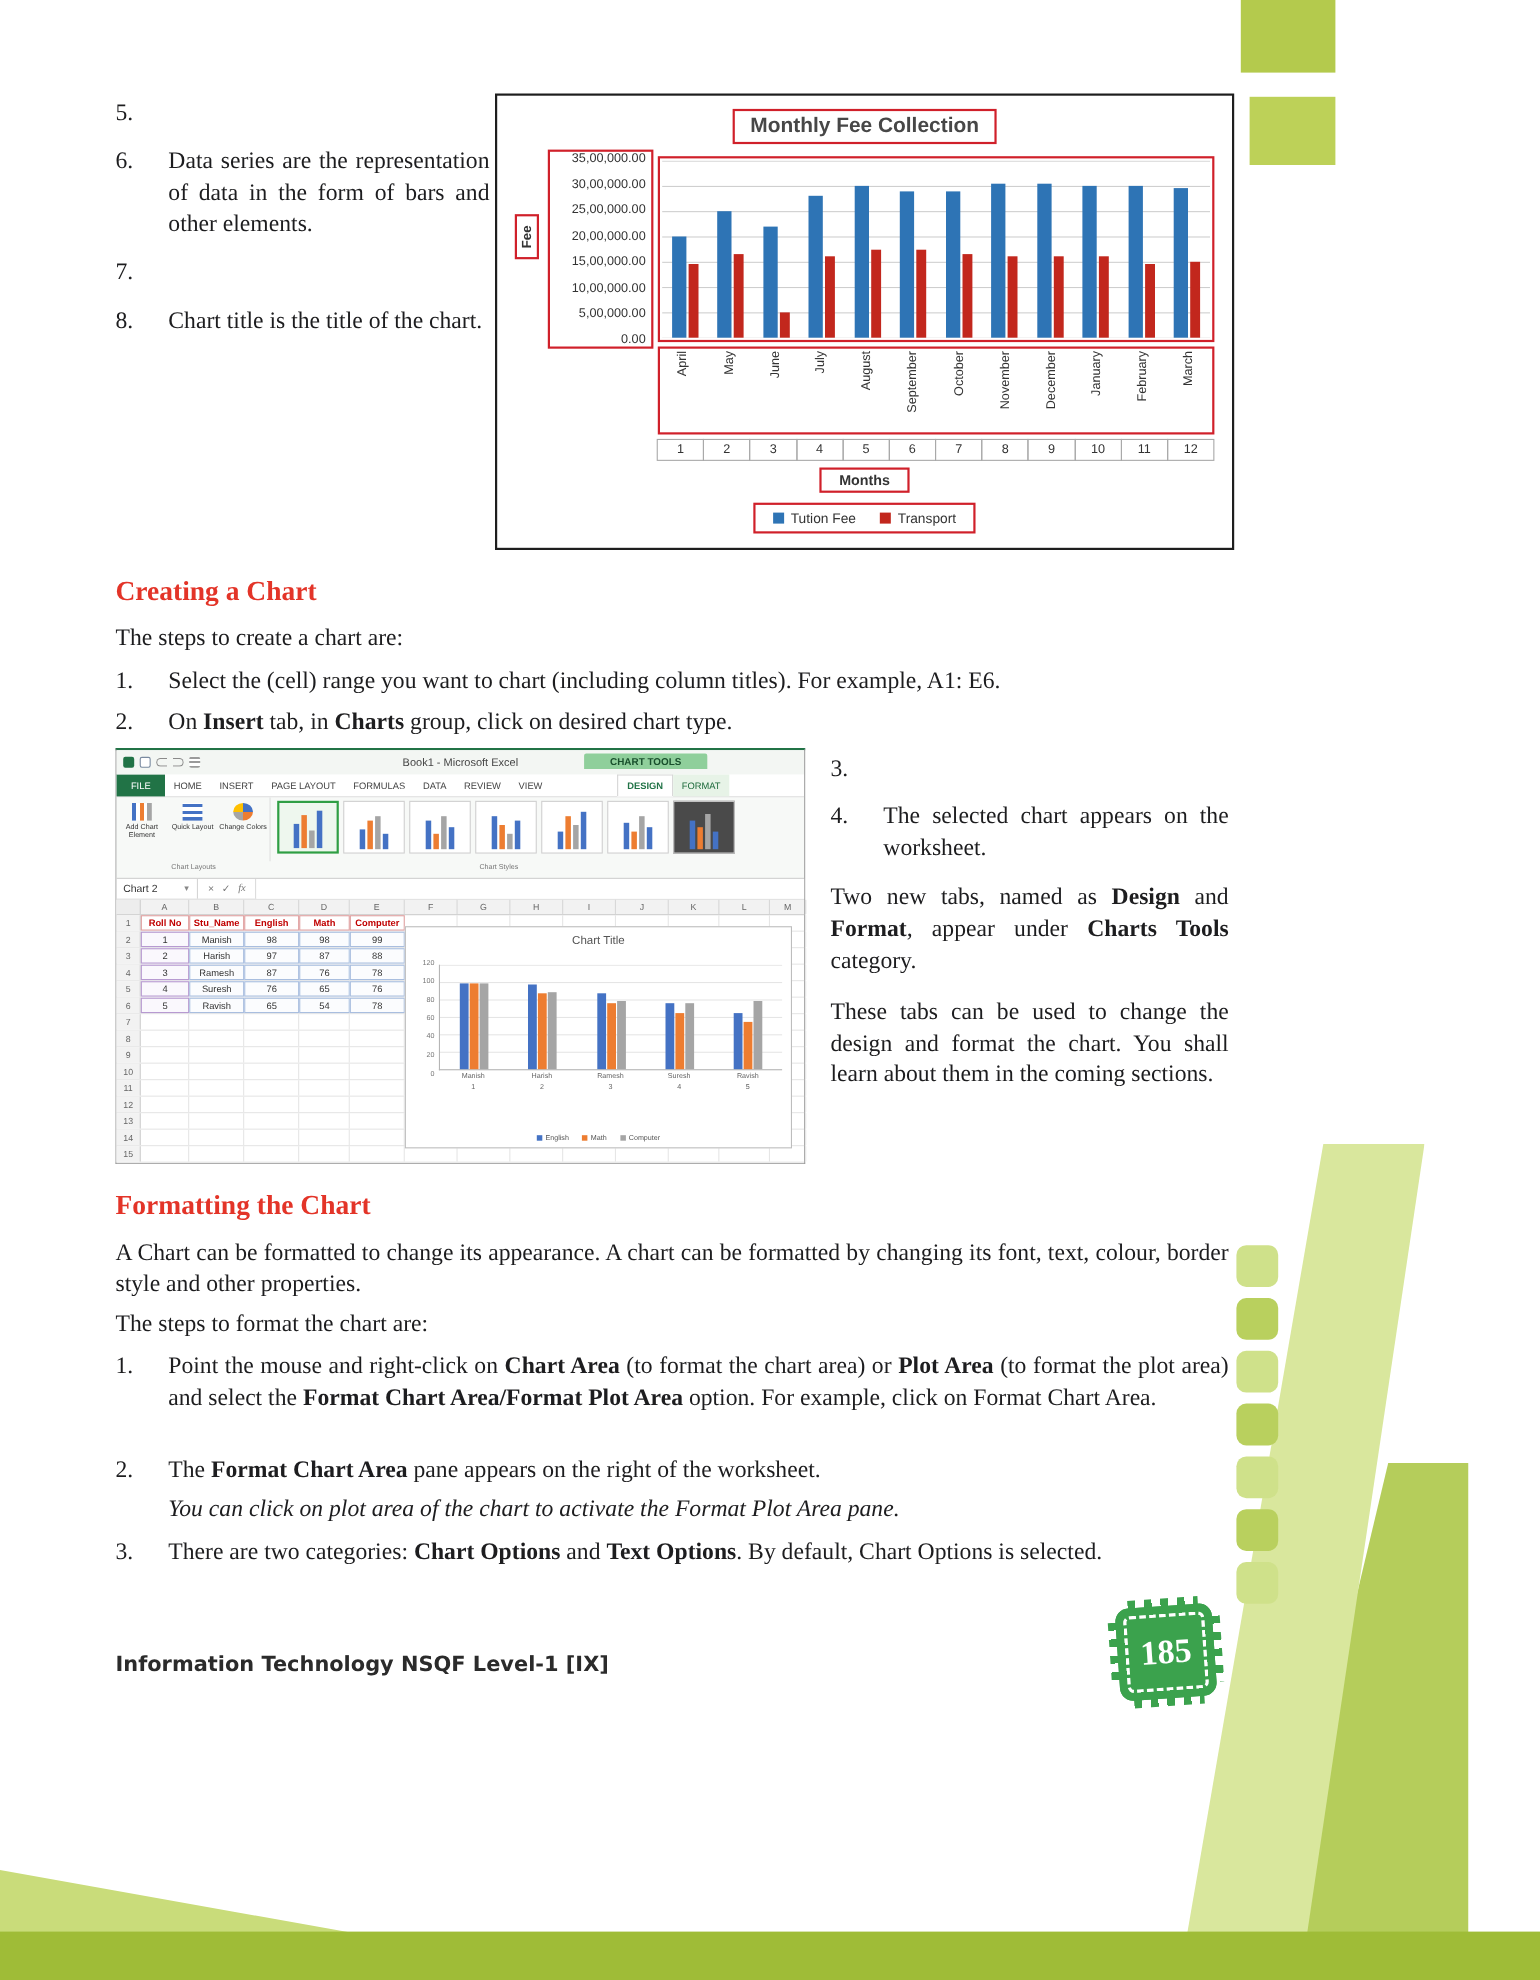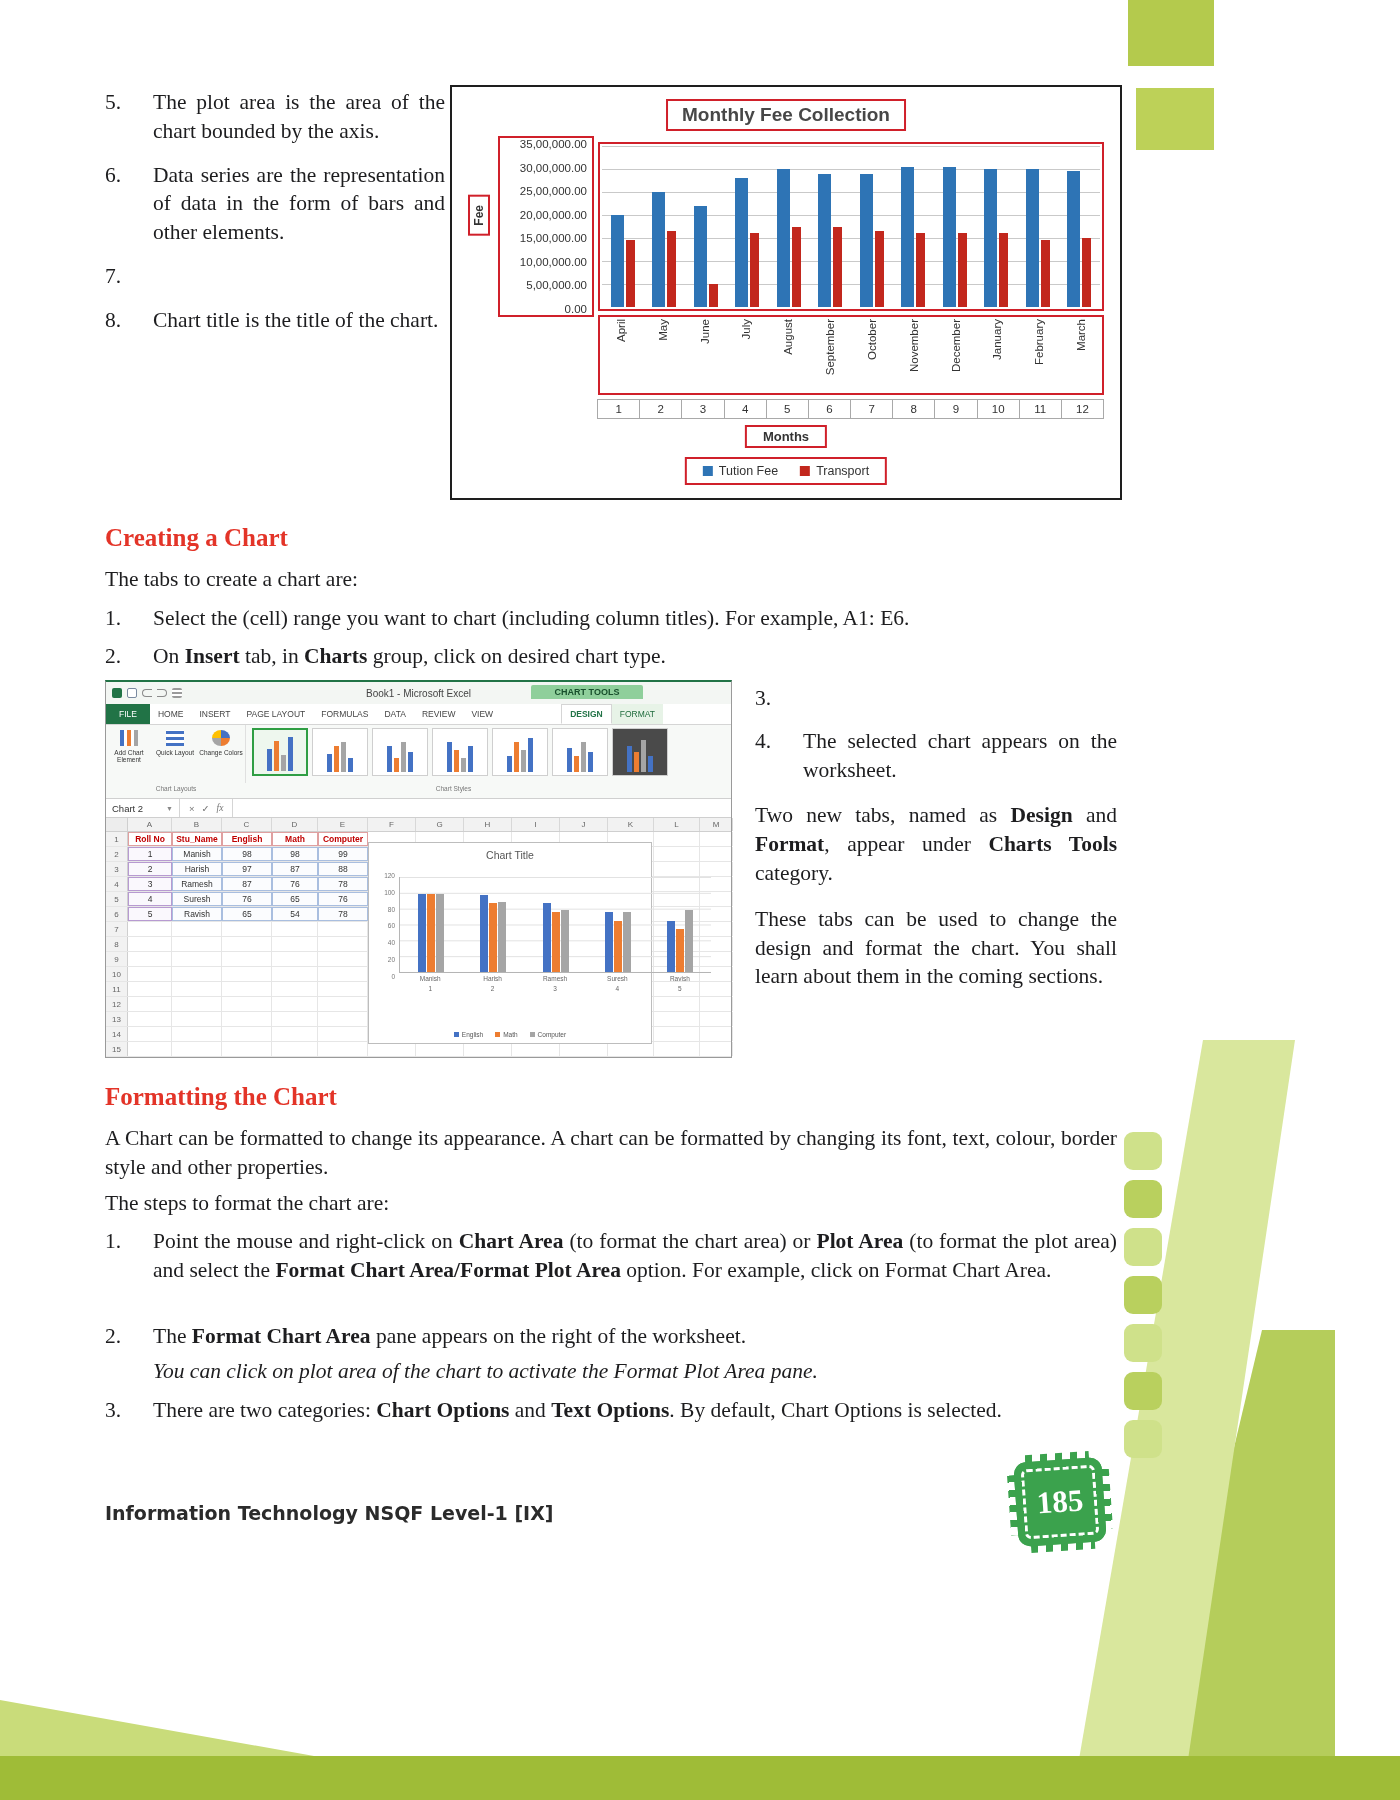--- a/index.html
+++ b/index.html
@@ -156,21 +156,21 @@
   .sheet-row{display:flex;height:15px;border-bottom:1px solid #e6e6e6;font-size:8.5px;}
   .sheet-rownum{width:22px;flex:none;background:#f2f2f2;border-right:1px solid #cfcfcf;display:flex;
       align-items:center;justify-content:center;color:#666;font-size:8px;}
   .sheet-cell{flex:none;border-right:1px solid #e6e6e6;display:flex;align-items:center;
       justify-content:center;overflow:hidden;white-space:nowrap;}
   .sheet-cell.hdr{color:#c00000;font-weight:bold;border:1px solid #e0a0a0;}
   .sheet-cell.catcell{border:1px solid #b79ad1;background:#faf8fd;}
   .sheet-cell.valcell{border:1px solid #a9bedf;background:#fbfcfe;}
 
   
-  .mini-chart{position:absolute;left:262px;top:24px;width:284px;height:202px;background:#fff;
+  .mini-chart{position:absolute;left:262px;top:24px;width:352px;height:202px;background:#fff;
       border:1px solid #bdbdbd;}
   .mc-title{text-align:center;font-size:10.5px;color:#555;margin-top:6px;}
   .mc-yticks{position:absolute;left:6px;top:29px;height:108px;width:20px;display:flex;
       flex-direction:column;justify-content:space-between;align-items:flex-end;font-size:6.5px;color:#777;}
   .mc-plot{position:absolute;left:30px;top:34px;width:312px;height:96px;border-left:1px solid #b5b5b5;
       border-bottom:1px solid #b5b5b5;
       background-image:linear-gradient(to bottom,#e2e2e2 1px,transparent 1px);
       background-size:100% calc(100%/6);}
   .mc-bars{position:absolute;inset:0;display:flex;align-items:flex-end;}
   .mc-group{flex:1;display:flex;align-items:flex-end;justify-content:center;gap:1px;height:100%;}
@@ -203,21 +203,20 @@
       <div class="deco-square" style="background: rgb(207, 225, 138);"></div>
       <div class="deco-square" style="background: rgb(185, 208, 94);"></div>
       <div class="deco-square" style="background: rgb(207, 225, 138);"></div>
       <div class="deco-square" style="background: rgb(185, 208, 94);"></div>
       <div class="deco-square" style="background: rgb(207, 225, 138);"></div>
     </div>
 
   <div class="abs top-list">
     <div class="li body-text">
       <span class="num">5.</span>
-      <span class="txt">The plot area is the area of the chart bounded by the axis.</span>
     </div>
     <div class="li body-text">
       <span class="num">6.</span>
       <span class="txt">Data series are the representation of data in the form of bars and other elements.</span>
     </div>
     <div class="li body-text">
       <span class="num">7.</span>
     </div>
     <div class="li body-text">
       <span class="num">8.</span>
@@ -350,21 +349,21 @@
           <div class="legend-label">Tution Fee</div>
         </div>
         <div class="legend-item">
           <div class="legend-swatch" style="background: rgb(194, 39, 29);"></div>
           <div class="legend-label">Transport</div>
         </div>
       </div>
   </div>
 
   <div class="abs heading h-creating">Creating a Chart</div>
-  <div class="abs body-text p-create-intro">The tabs to create a chart are:</div>
+  <div class="abs body-text p-create-intro">The steps to create a chart are:</div>
 
   <div class="abs li body-text li-c1">
     <span class="num">1.</span>
     <span class="txt">Select the (cell) range you want to chart (including column titles). For example, A1: E6.</span>
   </div>
   <div class="abs li body-text li-c2">
     <span class="num">2.</span>
     <span class="txt"><span>On </span><b>Insert</b><span> tab, in </span><b>Charts</b><span> group, click on desired chart type.</span></span>
   </div>
 

